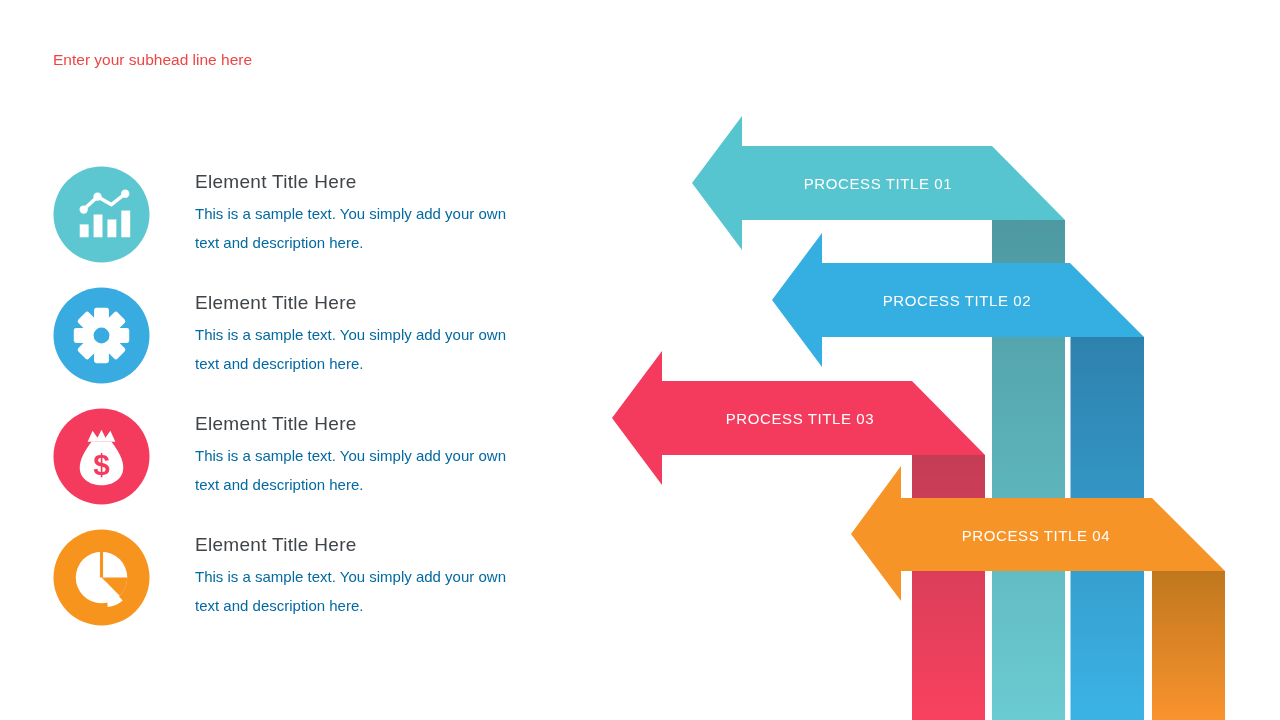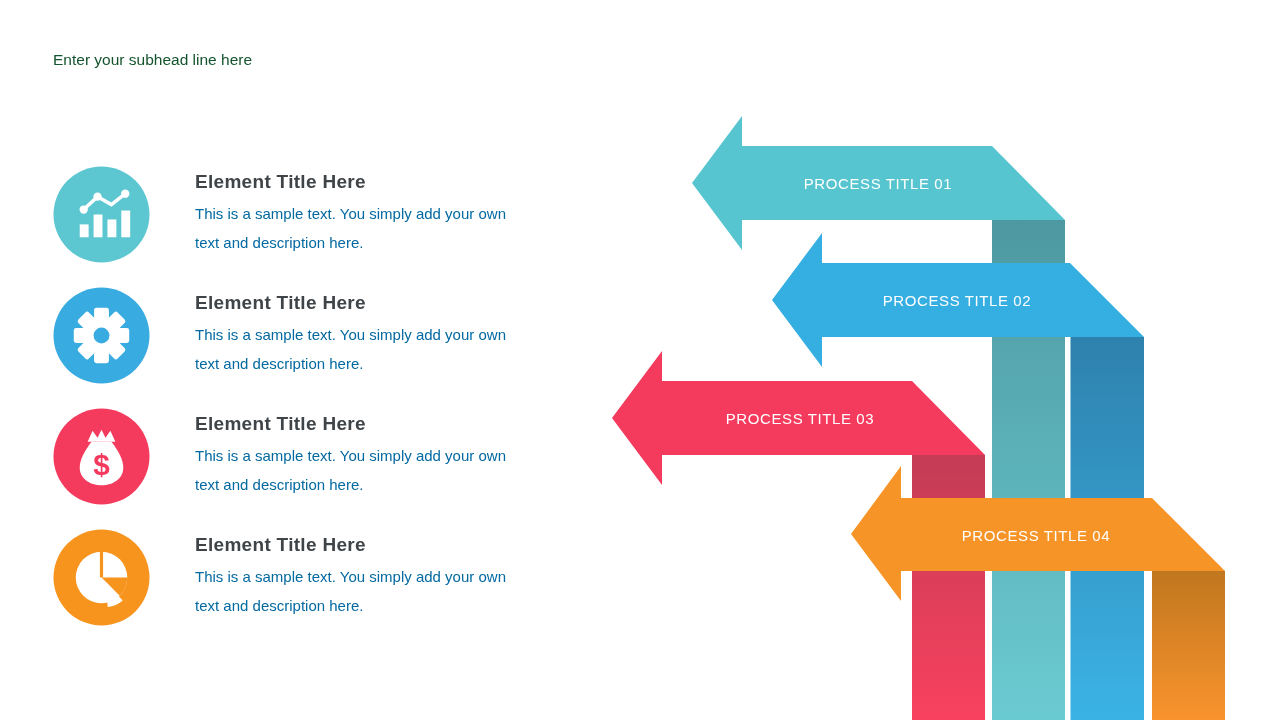--- a/index.html
+++ b/index.html
@@ -2,27 +2,27 @@
 <html><head>
 <meta charset="utf-8">
 <style>
   html,body{margin:0;padding:0}
   body{
     width:1280px;height:720px;position:relative;overflow:hidden;
     background:#ffffff;font-family:"Liberation Sans",sans-serif;
   }
   .header{position:absolute;left:53px;top:42px}
   .title{font-size:31px;font-weight:bold;color:#3F4448;margin:0;letter-spacing:.2px}
-  .subtitle{font-size:15.5px;color:#14532d;margin-top:9px}
+  .subtitle{font-size:15.5px;color:#ef4444;margin-top:9px}
 
   .items{position:absolute;left:53px;top:166px}
   .item{display:flex;align-items:flex-start;margin-bottom:24px}
   .icon-wrap{width:97px;height:97px;flex:0 0 97px}
   .item-text{margin-left:45px;padding-top:5px;width:320px}
-  .item-title{font-size:19px;font-weight:bold;color:#3F4448;letter-spacing:.3px}
+  .item-title{font-size:19px;font-weight:normal;color:#3F4448;letter-spacing:.3px}
   .item-desc{font-size:15px;color:#0369a1;line-height:29px;margin-top:6px}
 
   .diagram{position:absolute;left:0;top:0;width:1280px;height:720px}
   .arrow-label{font-size:15px;letter-spacing:.6px;fill:#FFFFFF}
 </style>
 </head>
 <body>
 
 <div class="header">
   <div class="subtitle">Enter your subhead line here</div>

